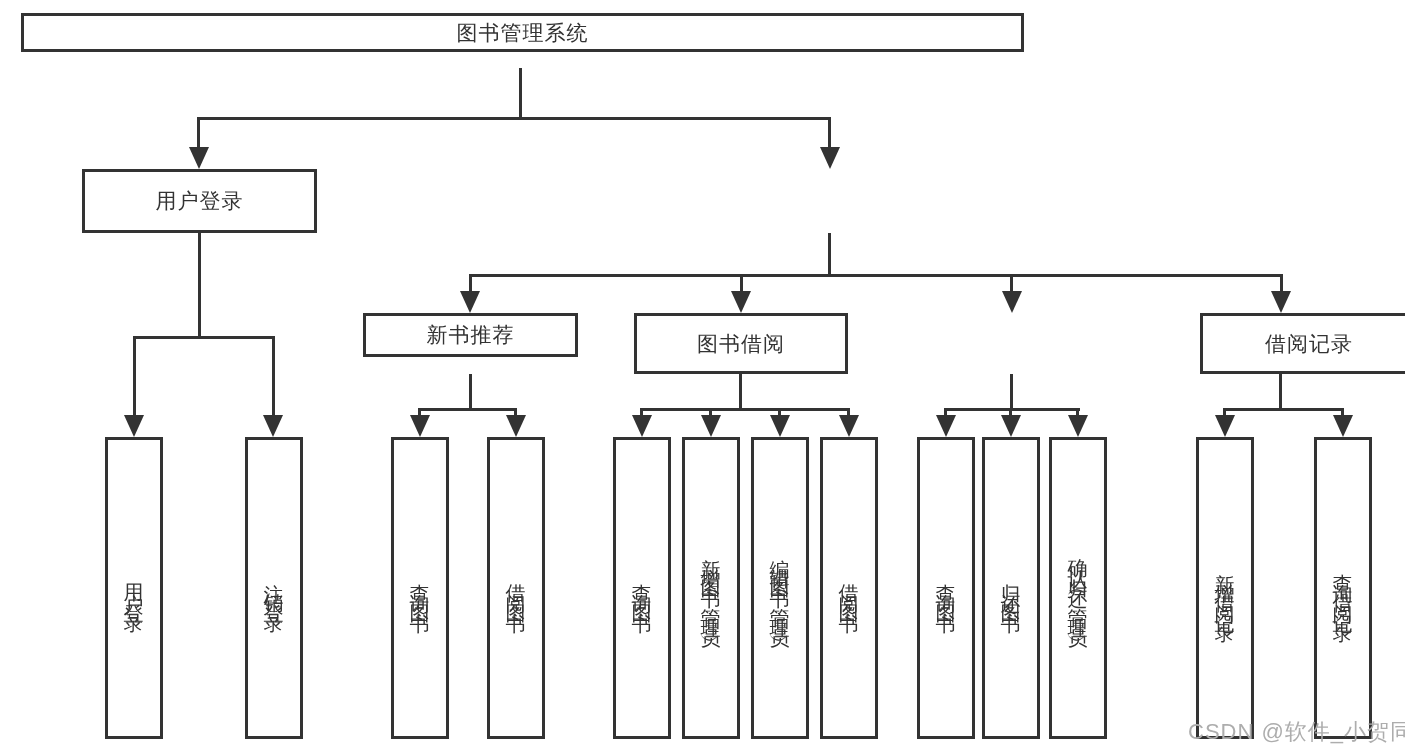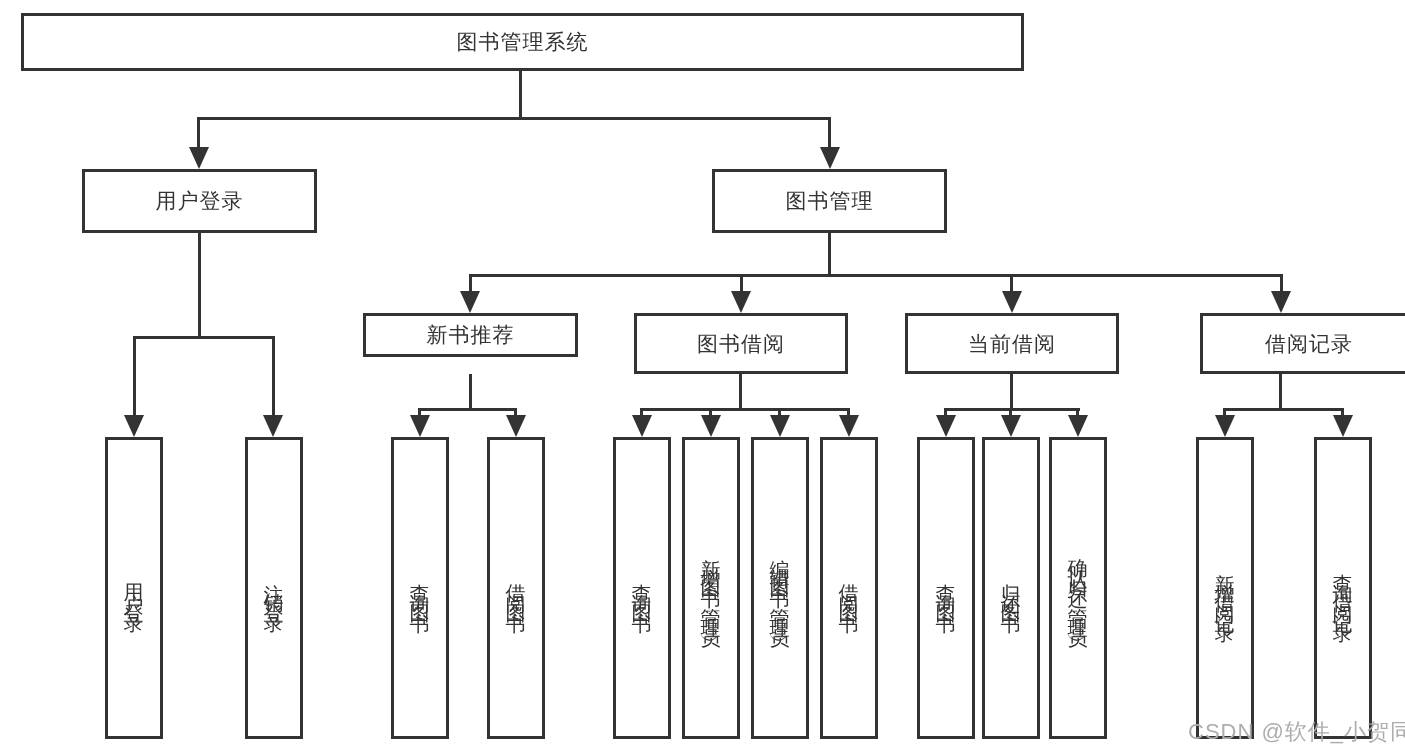--- a/index.html
+++ b/index.html
@@ -120,39 +120,33 @@
   <div class="v" style="left:1076px;top:408px;height:9px;"></div>
   <div class="arrow" style="left:1068px;top:415px;"></div>
 
   <div class="v" style="left:1279px;top:374px;height:36px;"></div>
   <div class="h" style="left:1224px;top:408px;width:120px;"></div>
   <div class="v" style="left:1223px;top:408px;height:9px;"></div>
   <div class="arrow" style="left:1215px;top:415px;"></div>
   <div class="v" style="left:1341px;top:408px;height:9px;"></div>
   <div class="arrow" style="left:1333px;top:415px;"></div>
 
-  <div class="node" style="left:21px;top:13px;width:1003px;height:58px;">
+  <div class="node" style="left:21px;top:13px;width:1003px;height:39px;">
     <span>图书管理系统</span>
   </div>
 
   <div class="node" style="left:82px;top:169px;width:235px;height:64px;">
     <span>用户登录</span>
-  </div>
-  <div class="node" style="left:712px;top:169px;width:235px;height:64px;">
-    <span>图书管理</span>
   </div>
 
   <div class="node" style="left:363px;top:313px;width:215px;height:44px;">
     <span>新书推荐</span>
   </div>
   <div class="node" style="left:634px;top:313px;width:214px;height:61px;justify-content:center;">
     <span>图书借阅</span>
-  </div>
-  <div class="node" style="left:905px;top:313px;width:214px;height:61px;">
-    <span>当前借阅</span>
   </div>
   <div class="node" style="left:1172px;top:313px;width:218px;height:61px;margin-left:28px;">
     <span>借阅记录</span>
   </div>
 
   <div class="leaf" style="left:105px;">
     <span class="vtext">用户登录</span>
   </div>
   <div class="leaf" style="left:245px;">
     <span class="vtext">注销登录</span>

